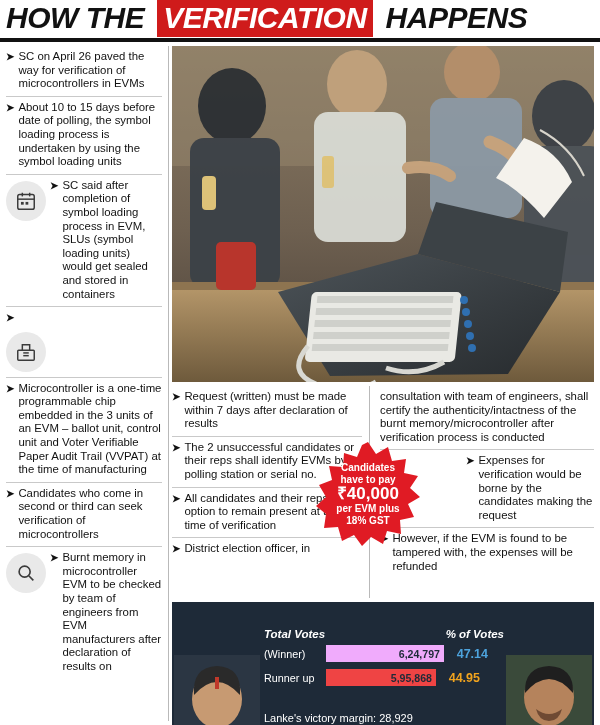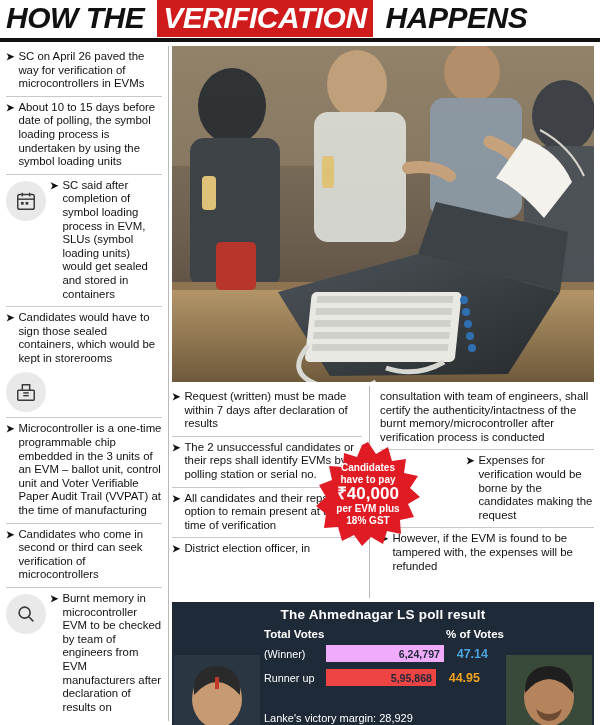--- a/index.html
+++ b/index.html
@@ -145,20 +145,21 @@
   }
   .result-mid {
     position: absolute;
     left: 92px; top: 26px;
     width: 240px;
   }
   .tv-row {
     display: flex; align-items: center; gap: 6px;
     font-size: 11.5px; font-weight: bold;
     padding-bottom: 3px;
+    font-style: italic;
   }
   .pct-head {
     position: absolute; right: 0; top: 0;
     font-size: 11.5px; font-weight: bold;
   }
   .bar-row { display: flex; align-items: center; height: 21px; margin-bottom: 3px; }
   .bar-label { width: 62px; font-size: 10.8px; }
   .bar {
     height: 17px;
     display: flex; align-items: center; justify-content: flex-end;
@@ -226,21 +227,20 @@
             <rect x="6.5" y="13" width="3" height="3" fill="#3b3b3b" stroke="none"></rect>
             <rect x="11.5" y="13" width="3" height="3" fill="#3b3b3b" stroke="none"></rect>
           </svg>
         </span>
         <span class="arrow">➤</span>
         <span class="bullet-text">SC said after completion of symbol loading process in EVM, SLUs (symbol loading units) would get sealed and stored in containers</span>
       </div>
 
       <div class="bullet-item">
         <span class="arrow">➤</span>
-        <span class="bullet-text">Candidates would have to sign those sealed containers, which would be kept in storerooms</span>
       </div>
 
       <div class="bullet-item" style="border-top:none;padding-top:0;">
         <span class="circ-icon">
           <svg width="22" height="22" viewBox="0 0 24 24" fill="none" stroke="#3b3b3b" stroke-width="1.6">
             <rect x="3" y="10" width="18" height="11" rx="1"></rect>
             <path d="M8 10V4h8v6"></path>
             <line x1="9" y1="13" x2="15" y2="13"></line>
             <line x1="9" y1="16" x2="15" y2="16"></line>
           </svg>
@@ -380,21 +380,20 @@
       <div class="burst-text">
         <span>Candidates</span>
         <span>have to pay</span>
         <span class="big">₹40,000</span>
         <span>per EVM plus</span>
         <span>18% GST</span>
       </div>
     </div>
 
     <div class="result">
-      <div class="result-title">The Ahmednagar LS poll result</div>
 
       <div class="result-mid">
         <div style="position:relative;">
           <div class="tv-row">
             <span>Total Votes</span>
             <span class="pct-head">% of Votes</span>
           </div>
         </div>
 
         <div class="bar-row">

